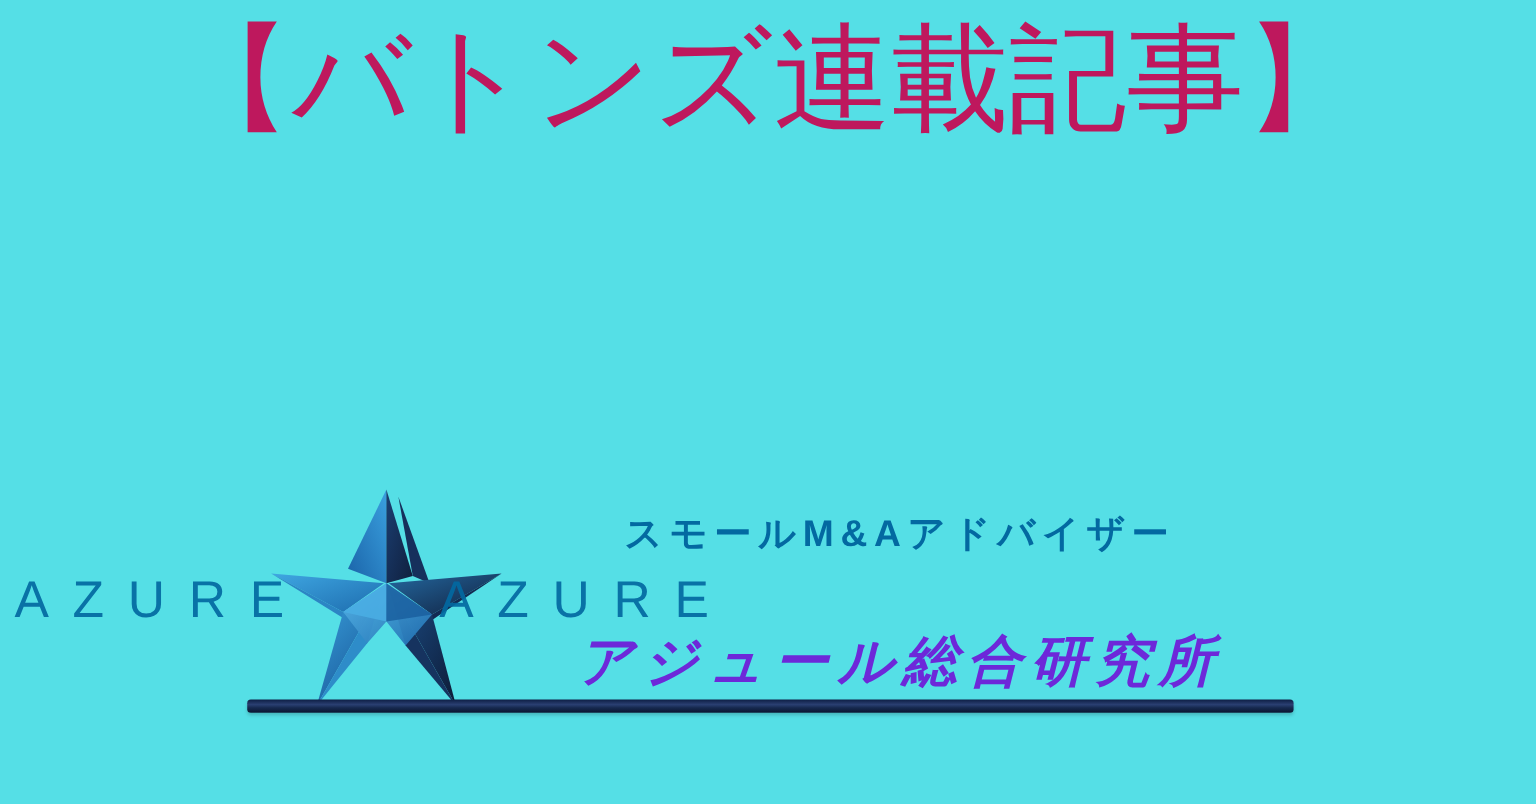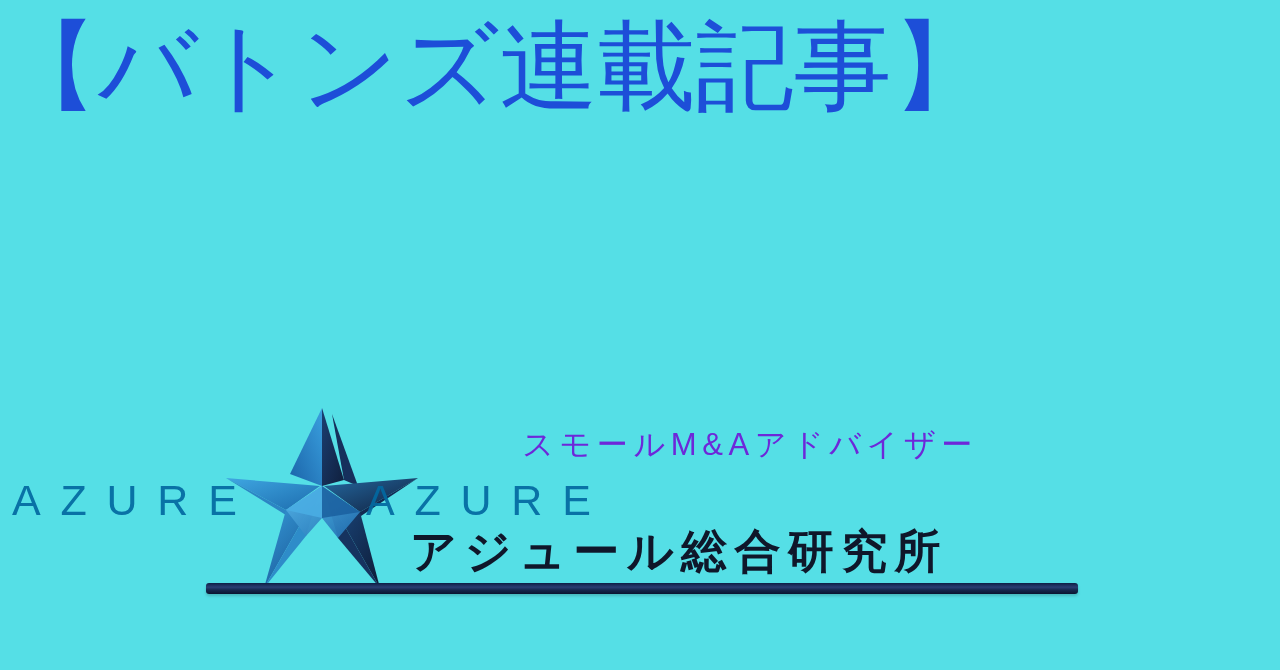--- a/index.html
+++ b/index.html
@@ -20,22 +20,22 @@
     background: #55dfe6;
     overflow: hidden;
   }
 
   
   .title-block {
     position: absolute;
     left: 0;
     top: 18px;
     width: 1280px;
-    text-align: left;
-    color: #1d4ed8;
+    text-align: center;
+    color: #be185d;
     font-family: "Liberation Serif", "DejaVu Serif", serif;
     line-height: 1.0;
     letter-spacing: 0.005em;
   }
   .title-line {
     display: block;
     font-size: 100px;
     font-weight: 400;
     margin: 0;
     padding: 0;
@@ -79,41 +79,42 @@
   .azure-word.left  { left: 212px; }
   .azure-word.right { left: 566px; }
 
   
   .tagline {
     position: absolute;
     left: 410px;
     top: 424px;
     width: 680px;
     text-align: center;
-    color: #6d28d9;
+    color: #0369a1;
     font-family: "Liberation Sans", sans-serif;
     font-size: 31px;
-    font-weight: 400;
+    font-weight: 700;
     letter-spacing: 0.18em;
     white-space: nowrap;
   }
 
   
   .company {
     position: absolute;
     left: 410px;
     top: 521px;
     width: 680px;
-    text-align: left;
-    color: #0f172a;
+    text-align: center;
+    color: #6d28d9;
     font-family: "Liberation Sans", sans-serif;
     font-size: 46px;
     font-weight: 700;
     letter-spacing: 0.16em;
     white-space: nowrap;
+    font-style: italic;
   }
 
   
   .underline-bar {
     position: absolute;
     left: 206px;
     top: 583px;
     width: 872px;
     height: 11px;
     border-radius: 3px;

